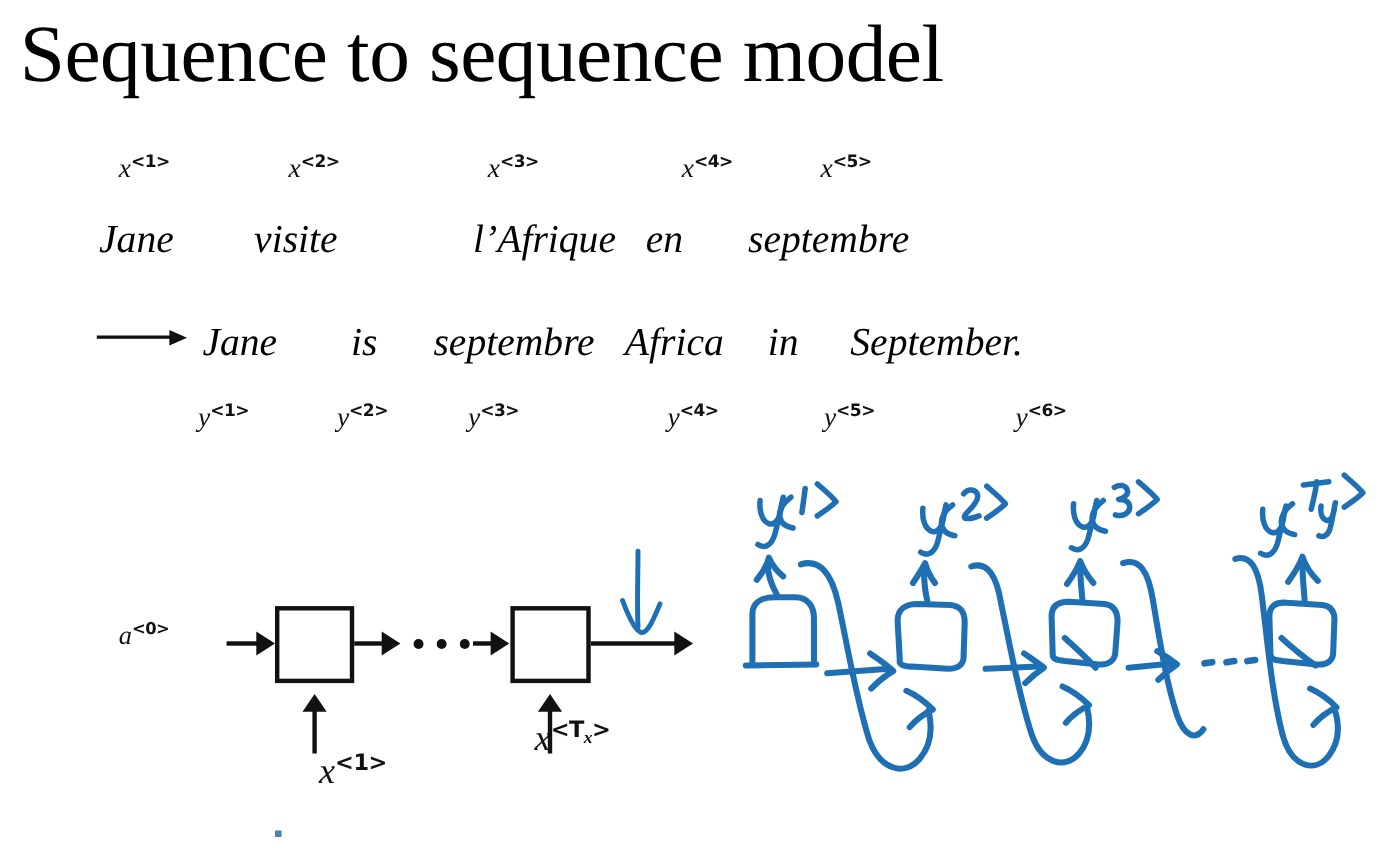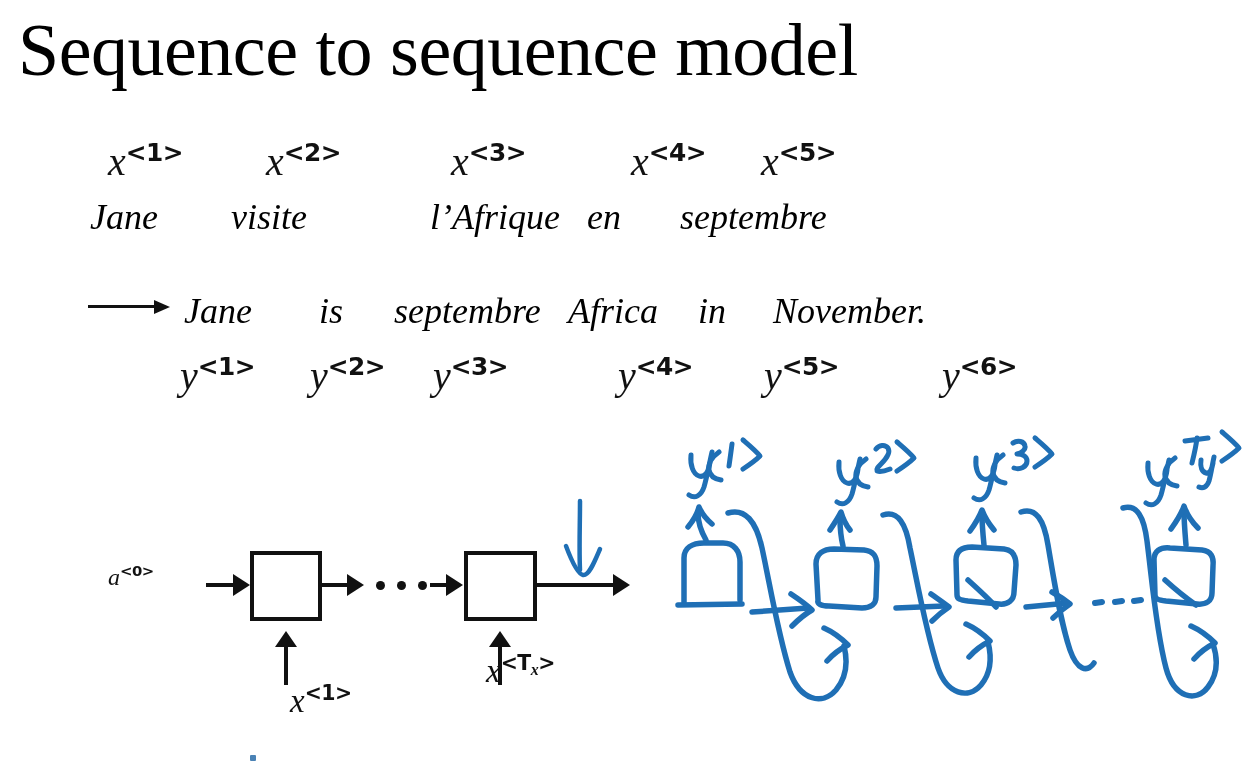--- a/index.html
+++ b/index.html
@@ -26,21 +26,21 @@
     font-size: 74px;
     line-height: 1.05;
     letter-spacing: -0.5px;
     white-space: nowrap;
     color: #000;
   }
 
   
   .math-row {
     white-space: nowrap;
-    font-size: 40px;
+    font-size: 25px;
     color: #111;
   }
   .tok {
     display: inline-block;
     position: relative;
     font-style: italic;
     font-family: "Liberation Serif", "DejaVu Serif", serif;
   }
   .tok .sup {
     font-style: normal;
@@ -155,24 +155,24 @@
   <div class="abs" style="left:66px; top:0px; width:0;height:0;
        border-left:16px solid #111; border-top:7px solid transparent; border-bottom:7px solid transparent;"></div>
 </div>
 
 <div class="abs sentence" style="left:184px; top:290px;">
   <span class="w" style="width:126px">Jane</span>
   <span class="w" style="width:66px">is</span>
   <span class="w" style="width:165px">septembre</span>
   <span class="w" style="width:121px">Africa</span>
   <span class="w" style="width:66px">in</span>
-  <span class="w">November.</span>
-</div>
-
-<div class="abs math-row" style="left:180px; top:352px;">
+  <span class="w">September.</span>
+</div>
+
+<div class="abs math-row" style="left:180px; top:364px;">
   <span class="tok" style="width:120px">
     <span>y</span><span class="sup">&lt;1&gt;</span>
   </span>
   <span class="tok" style="width:113px">
     <span>y</span><span class="sup">&lt;2&gt;</span>
   </span>
   <span class="tok" style="width:175px">
     <span>y</span><span class="sup">&lt;3&gt;</span>
   </span>
   <span class="tok" style="width:136px">

